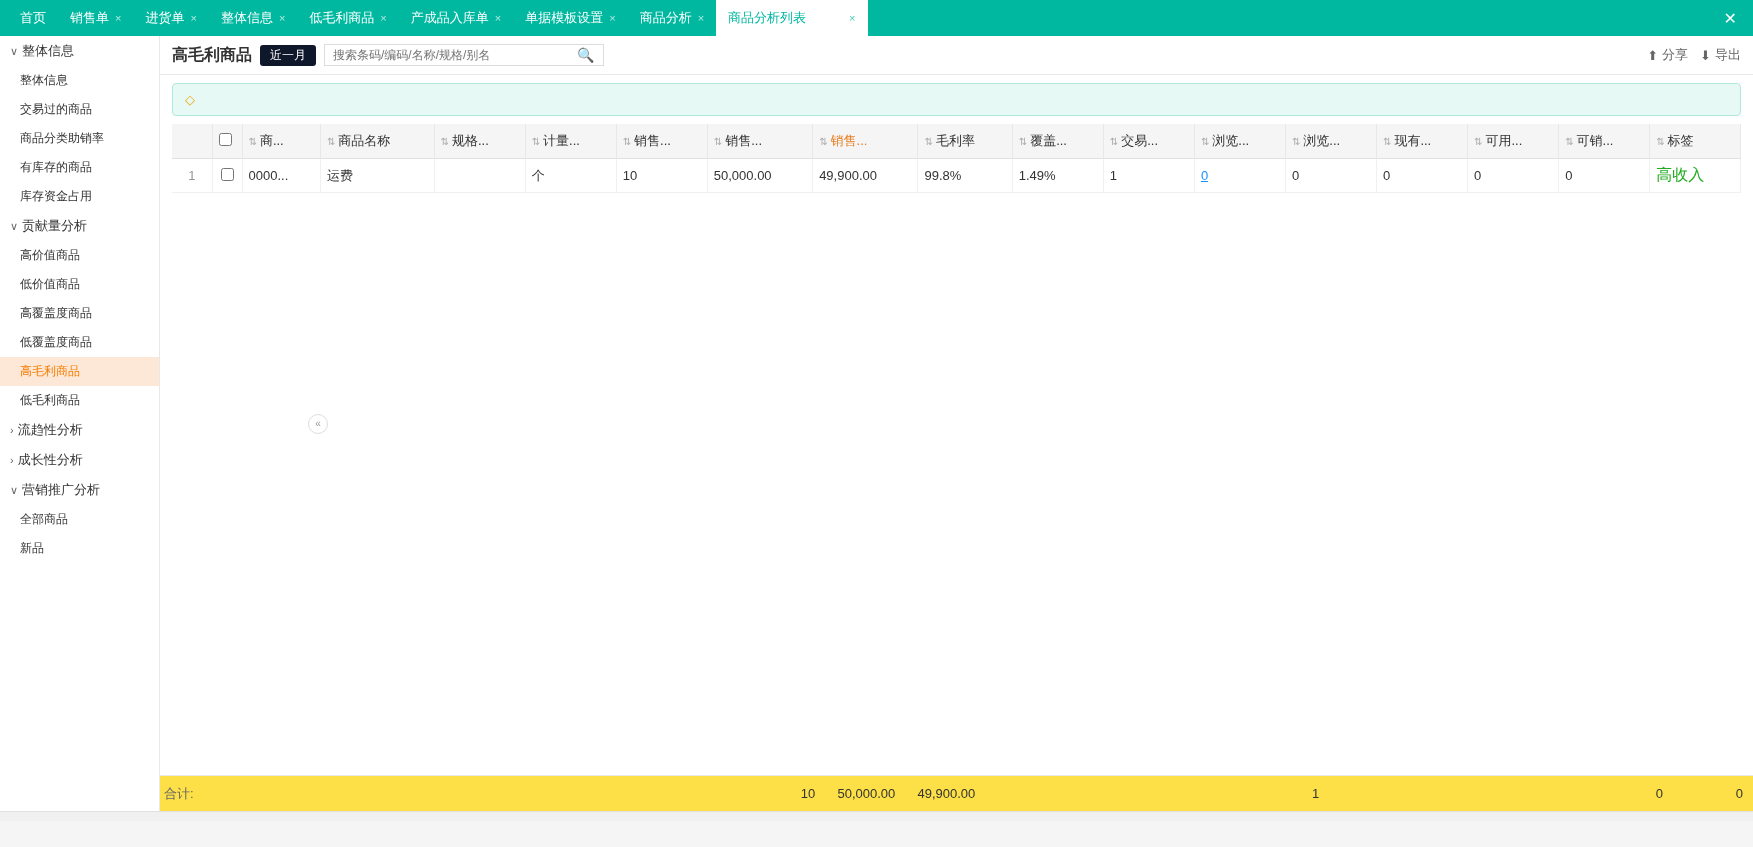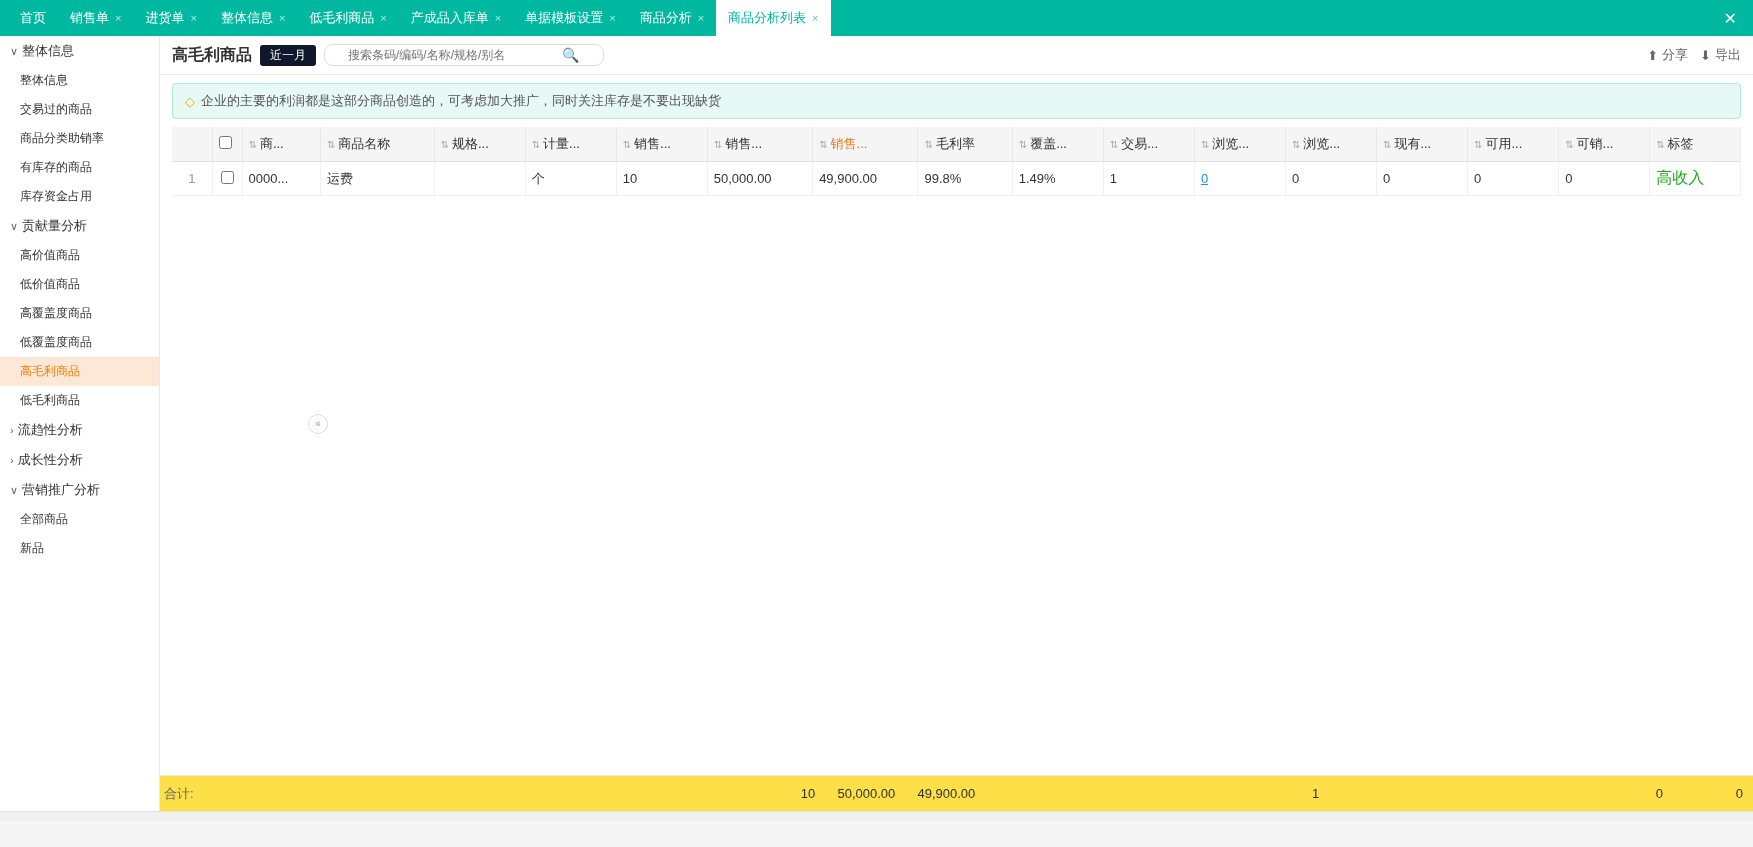--- a/index.html
+++ b/index.html
@@ -17,21 +17,21 @@
     .top-nav .nav-item {
       padding: 0 12px;
       height: 36px;
       display: flex;
       align-items: center;
       cursor: pointer;
       white-space: nowrap;
       font-size: 13px;
       color: #fff;
     }
-    .top-nav .nav-item.active { background: #fff; color: #00b8a0; }
+    .top-nav .nav-item.active { background: #fff; color: #00b8a0; gap: 37px; }
     .top-nav .nav-item .close-btn { margin-left: 6px; font-size: 11px; color: inherit; opacity: 0.7; }
     .top-nav .nav-item.active .close-btn { color: #00b8a0; }
     .top-nav-right { margin-left: auto; display: flex; align-items: center; }
     .top-nav-right .close-icon { color: #fff; cursor: pointer; padding: 0 8px; font-size: 16px; }
 
     
     .main-layout {
       display: flex;
       height: calc(847px - 36px - 36px);
       background: #fff;
@@ -93,22 +93,22 @@
       border: none;
       border-radius: 3px;
       padding: 2px 10px;
       cursor: pointer;
       font-size: 12px;
     }
     .search-box {
       display: flex;
       align-items: center;
       border: 1px solid #ddd;
-      border-radius: 9px;
-      padding: 2px 23px;
+      border-radius: 0;
+      padding: 2px 8px;
       background: #fff;
       flex: 1;
       max-width: 280px;
     }
     .search-box input {
       border: none;
       outline: none;
       font-size: 12px;
       color: #999;
       width: 100%;
@@ -348,21 +348,20 @@
         </button>
         <button class="action-btn">
           <span>⬇</span>
           <span>导出</span>
         </button>
       </div>
     </div>
 
     <div class="info-banner">
       <span class="info-icon">◇</span>
-      <span>企业的主要的利润都是这部分商品创造的，可考虑加大推广，同时关注库存是不要出现缺货</span>
     </div>
 
     <div class="table-container">
       <table>
         <thead>
           <tr>
             <th style="width:40px;"></th>
             <th style="width:30px;"><input type="checkbox" style=""></th>
             <th><span class="sort-icon">⇅</span>商...</th>
             <th><span class="sort-icon">⇅</span>商品名称</th>

